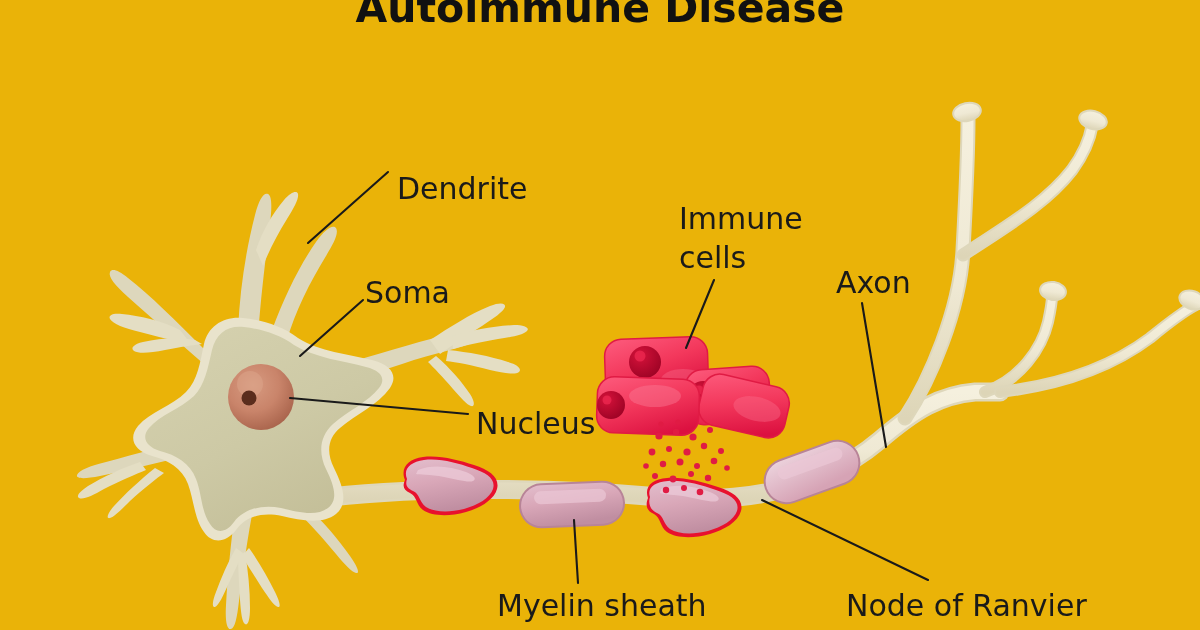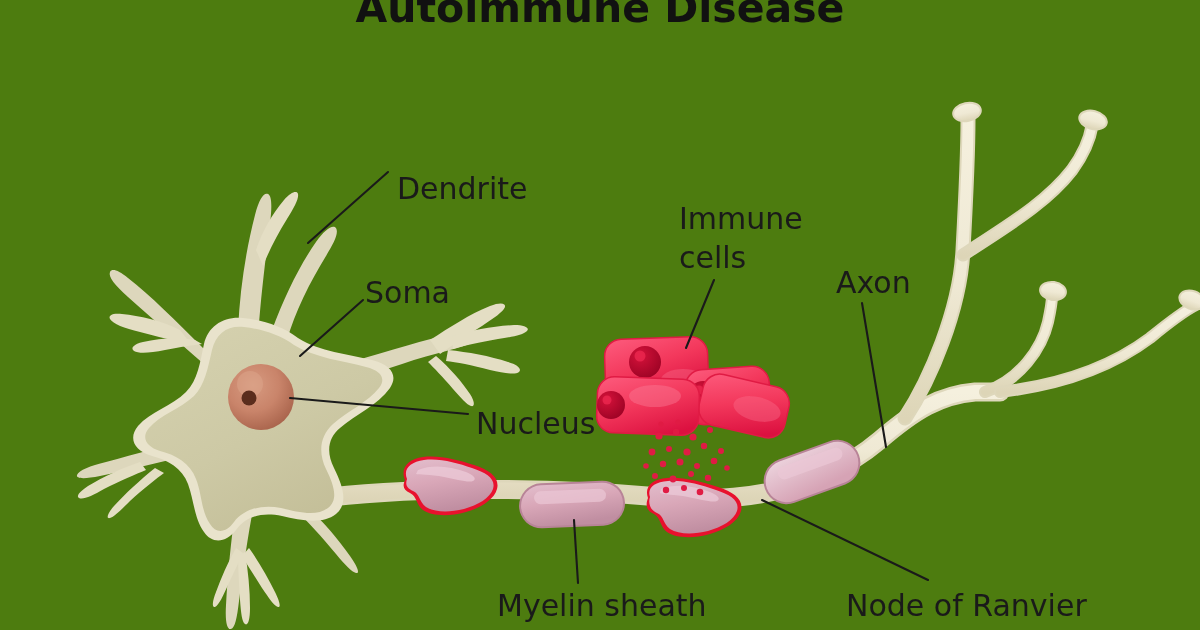--- a/index.html
+++ b/index.html
@@ -11,21 +11,21 @@
   body {
     width: 1200px;
     height: 630px;
     overflow: hidden;
     font-family: "Liberation Sans", sans-serif;
   }
   #stage {
     position: relative;
     width: 1200px;
     height: 630px;
-    background: #4d7c0f;
+    background: #eab308;
   }
   #diagram {
     position: absolute;
     top: 0;
     left: 0;
     width: 1200px;
     height: 630px;
     display: block;
   }
   .ttl {

